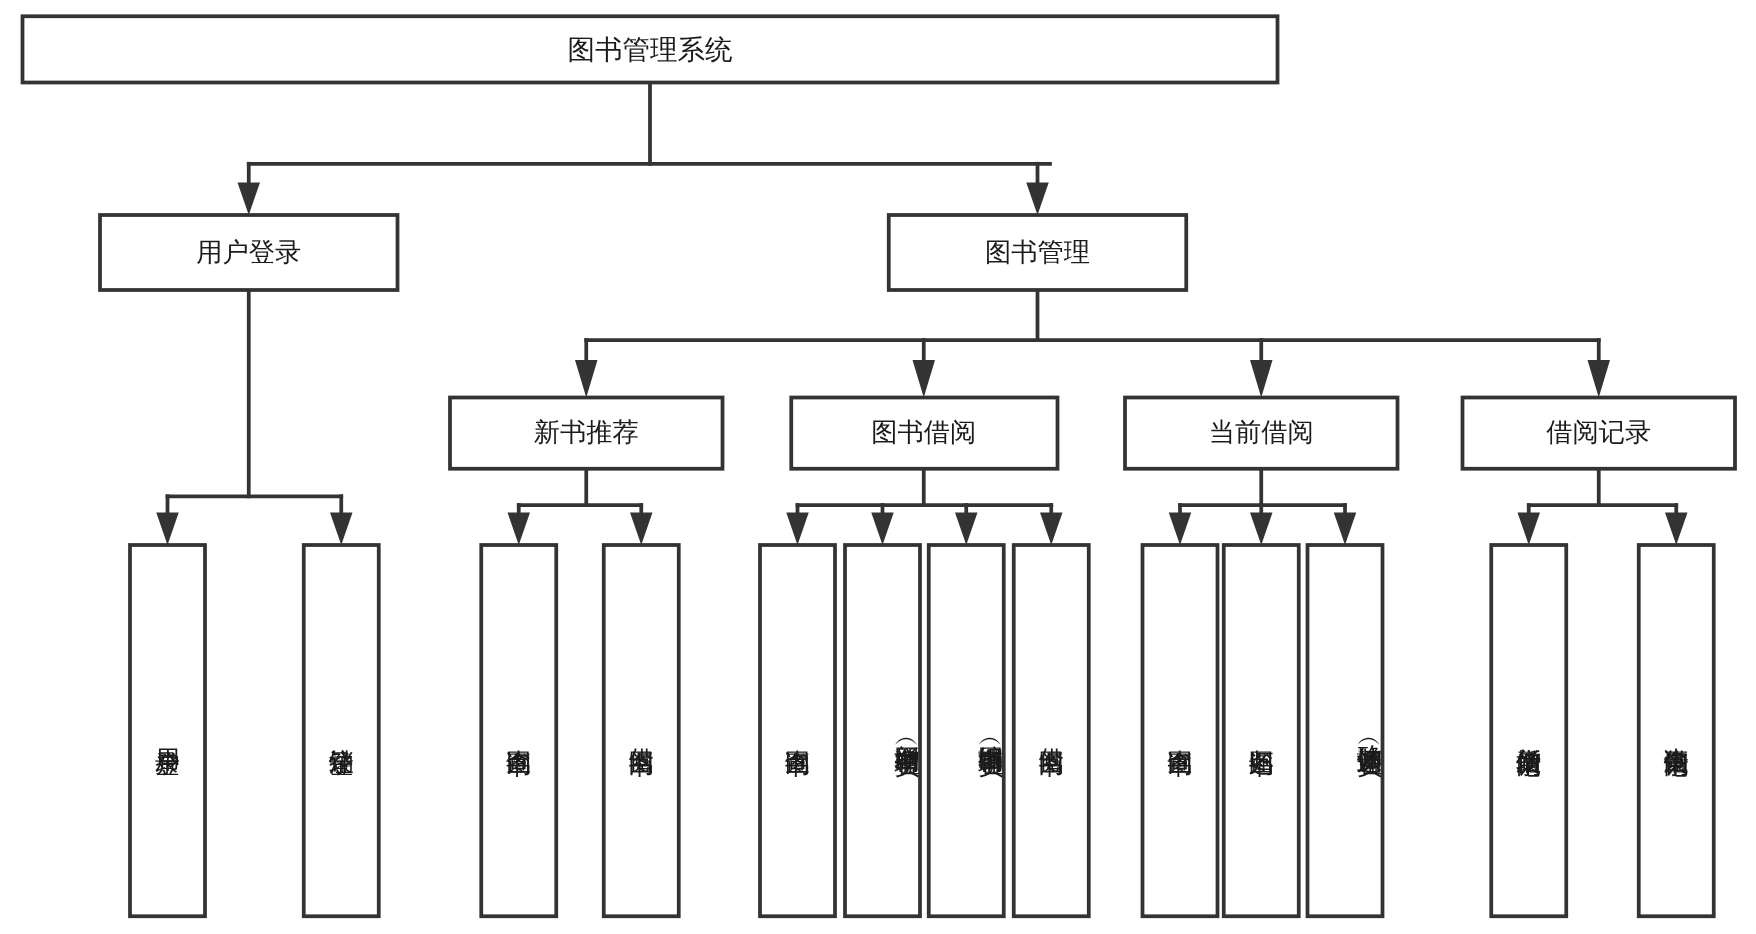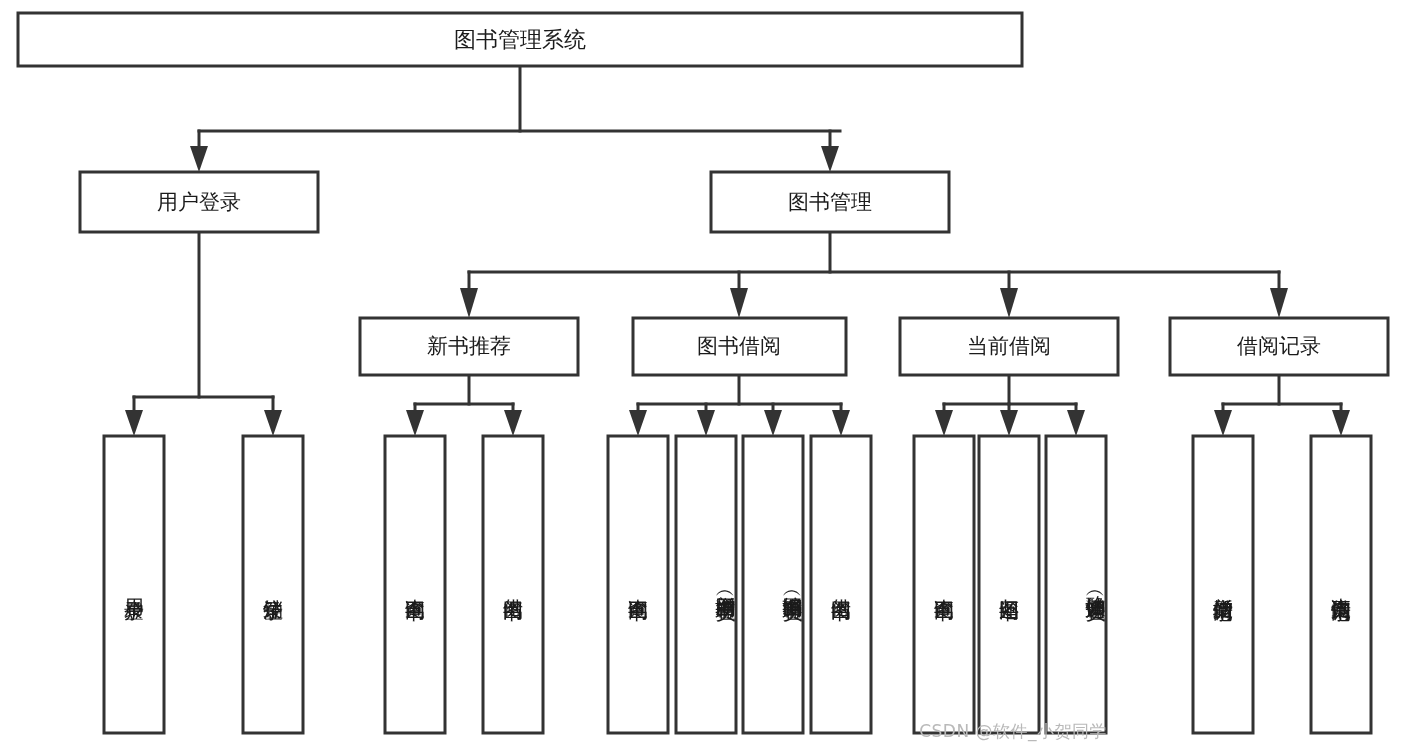--- a/index.html
+++ b/index.html
@@ -218,15 +218,14 @@
   <div class="leaf-label" style="left:608px;  top:436px; width:60px; height:297px;">查询图书</div>
   <div class="leaf-label" style="left:676px;  top:440px; width:60px; height:289px; align-items:flex-start;">新增图书（管理员）</div>
   <div class="leaf-label" style="left:743px;  top:440px; width:60px; height:289px; align-items:flex-start;">编辑图书（管理员）</div>
   <div class="leaf-label" style="left:811px;  top:436px; width:60px; height:297px;">借阅图书</div>
   <div class="leaf-label" style="left:914px;  top:436px; width:60px; height:297px;">查询图书</div>
   <div class="leaf-label" style="left:979px;  top:436px; width:60px; height:297px;">归还图书</div>
   <div class="leaf-label" style="left:1046px; top:440px; width:60px; height:289px; align-items:flex-start;">确认归还（管理员）</div>
   <div class="leaf-label" style="left:1193px; top:436px; width:60px; height:297px;">新增借阅记录</div>
   <div class="leaf-label" style="left:1311px; top:436px; width:60px; height:297px;">查询借阅记录</div>
 
-  <div class="watermark">CSDN @软件_小贺同学</div>
 
 </div>
 
 </body></html>

